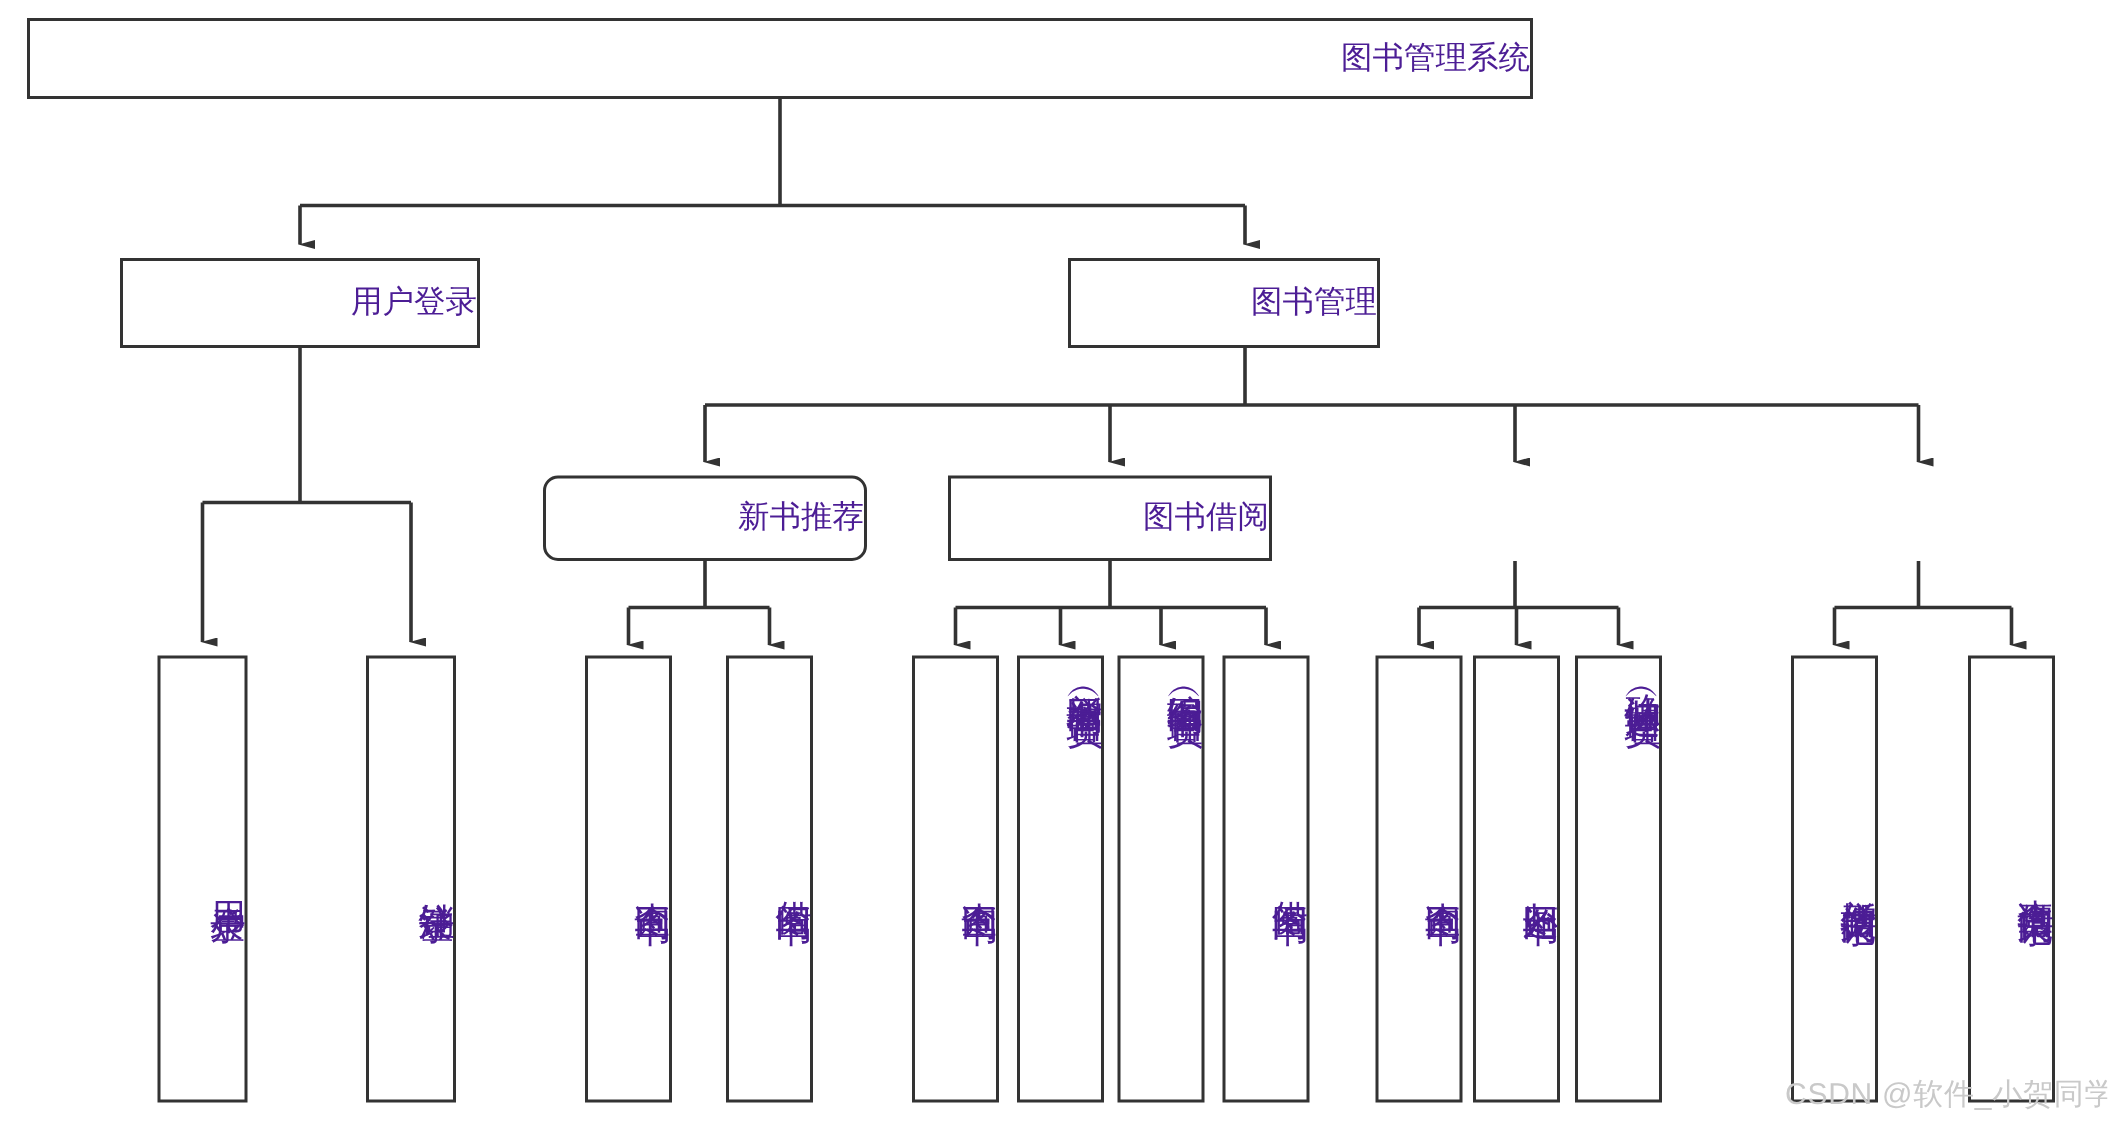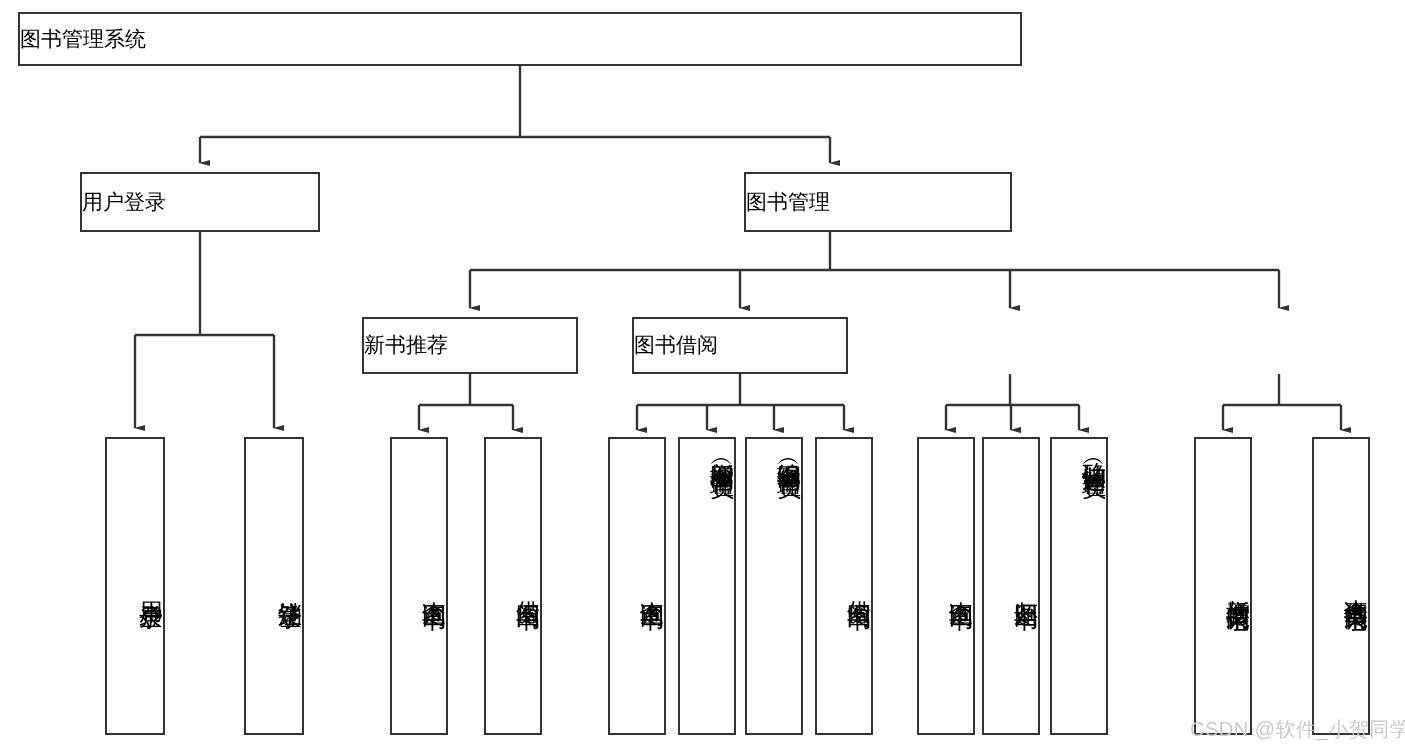--- a/index.html
+++ b/index.html
@@ -25,22 +25,22 @@
     height: 747px;
     pointer-events: none;
   }
   .node {
     position: absolute;
     box-sizing: border-box;
     background: #ffffff;
     border: 2px solid #333333;
     display: flex;
     align-items: center;
-    justify-content: flex-start;
-    color: #000000;
+    justify-content: flex-end;
+    color: #4c1d95;
     z-index: 2;
   }
   .node-label {
     display: block;
     line-height: 1.18;
     text-align: center;
     white-space: pre-line;
   }
   
   .h-node .node-label {
@@ -128,25 +128,25 @@
     </g>
   </svg>
 
   <div class="node h-node" style="left:18px; top:12px; width:1004px; height:54px;">
     <span class="node-label">图书管理系统</span>
   </div>
 
   <div class="node h-node" style="left:80px; top:172px; width:240px; height:60px;">
     <span class="node-label">用户登录</span>
   </div>
-  <div class="node h-node" style="left:744px; top:172px; width:268px; height:60px;">
+  <div class="node h-node" style="left:712px; top:172px; width:208px; height:60px;">
     <span class="node-label">图书管理</span>
   </div>
 
-  <div class="node h-node" style="left:362px; top:317px; width:216px; height:57px;">
+  <div class="node h-node" style="left:362px; top:317px; width:216px; height:57px;border-radius:10px;">
     <span class="node-label">新书推荐</span>
   </div>
   <div class="node h-node" style="left:632px; top:317px; width:216px; height:57px;">
     <span class="node-label">图书借阅</span>
   </div>
 
   <div class="node v-node centered" style="left:105px; top:437px; width:60px; height:298px;">
     <span class="node-label">用户登录</span>
   </div>
   <div class="node v-node centered" style="left:244px; top:437px; width:60px; height:298px;">

